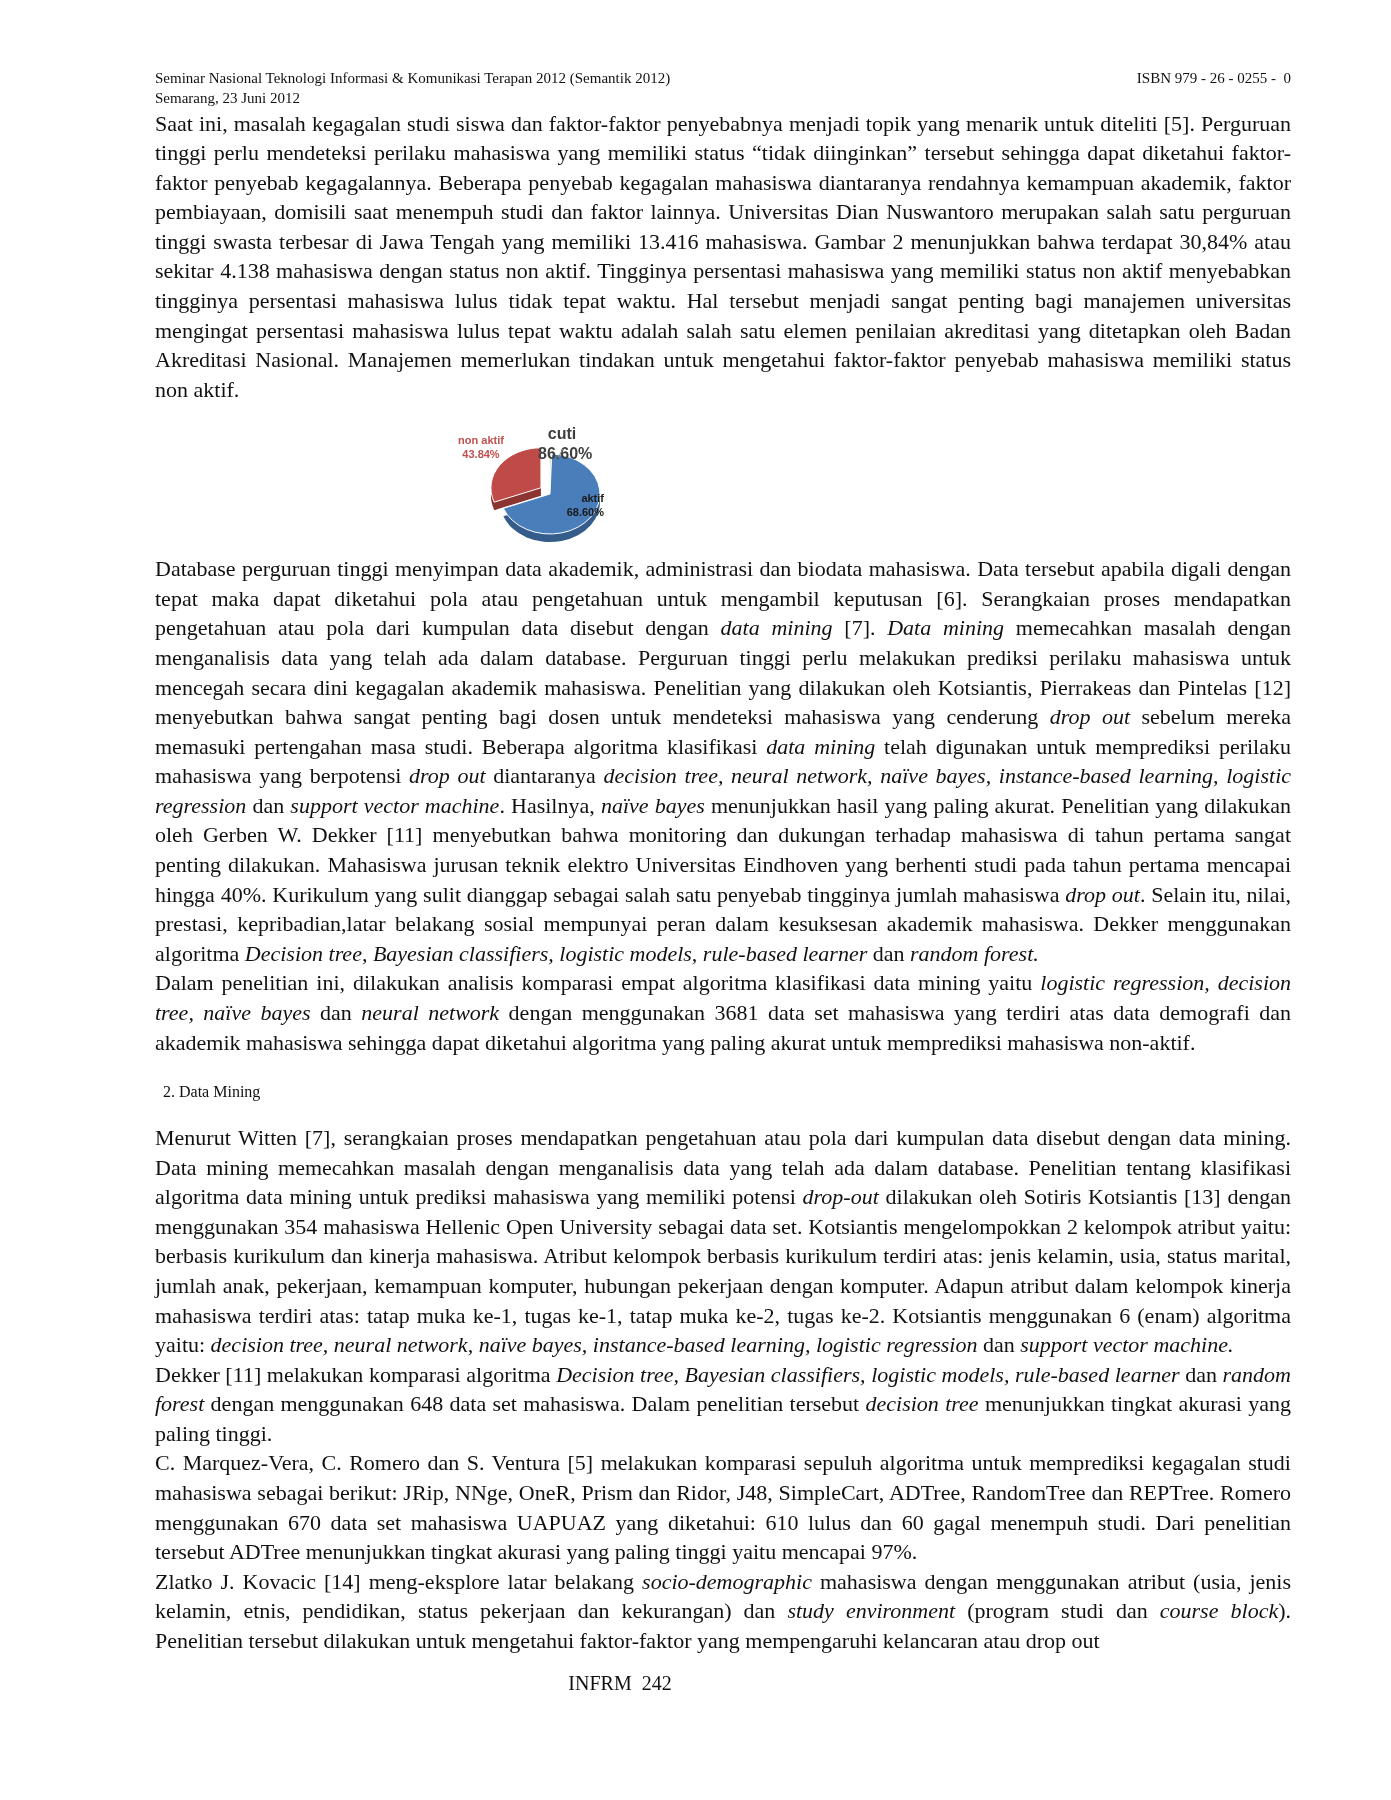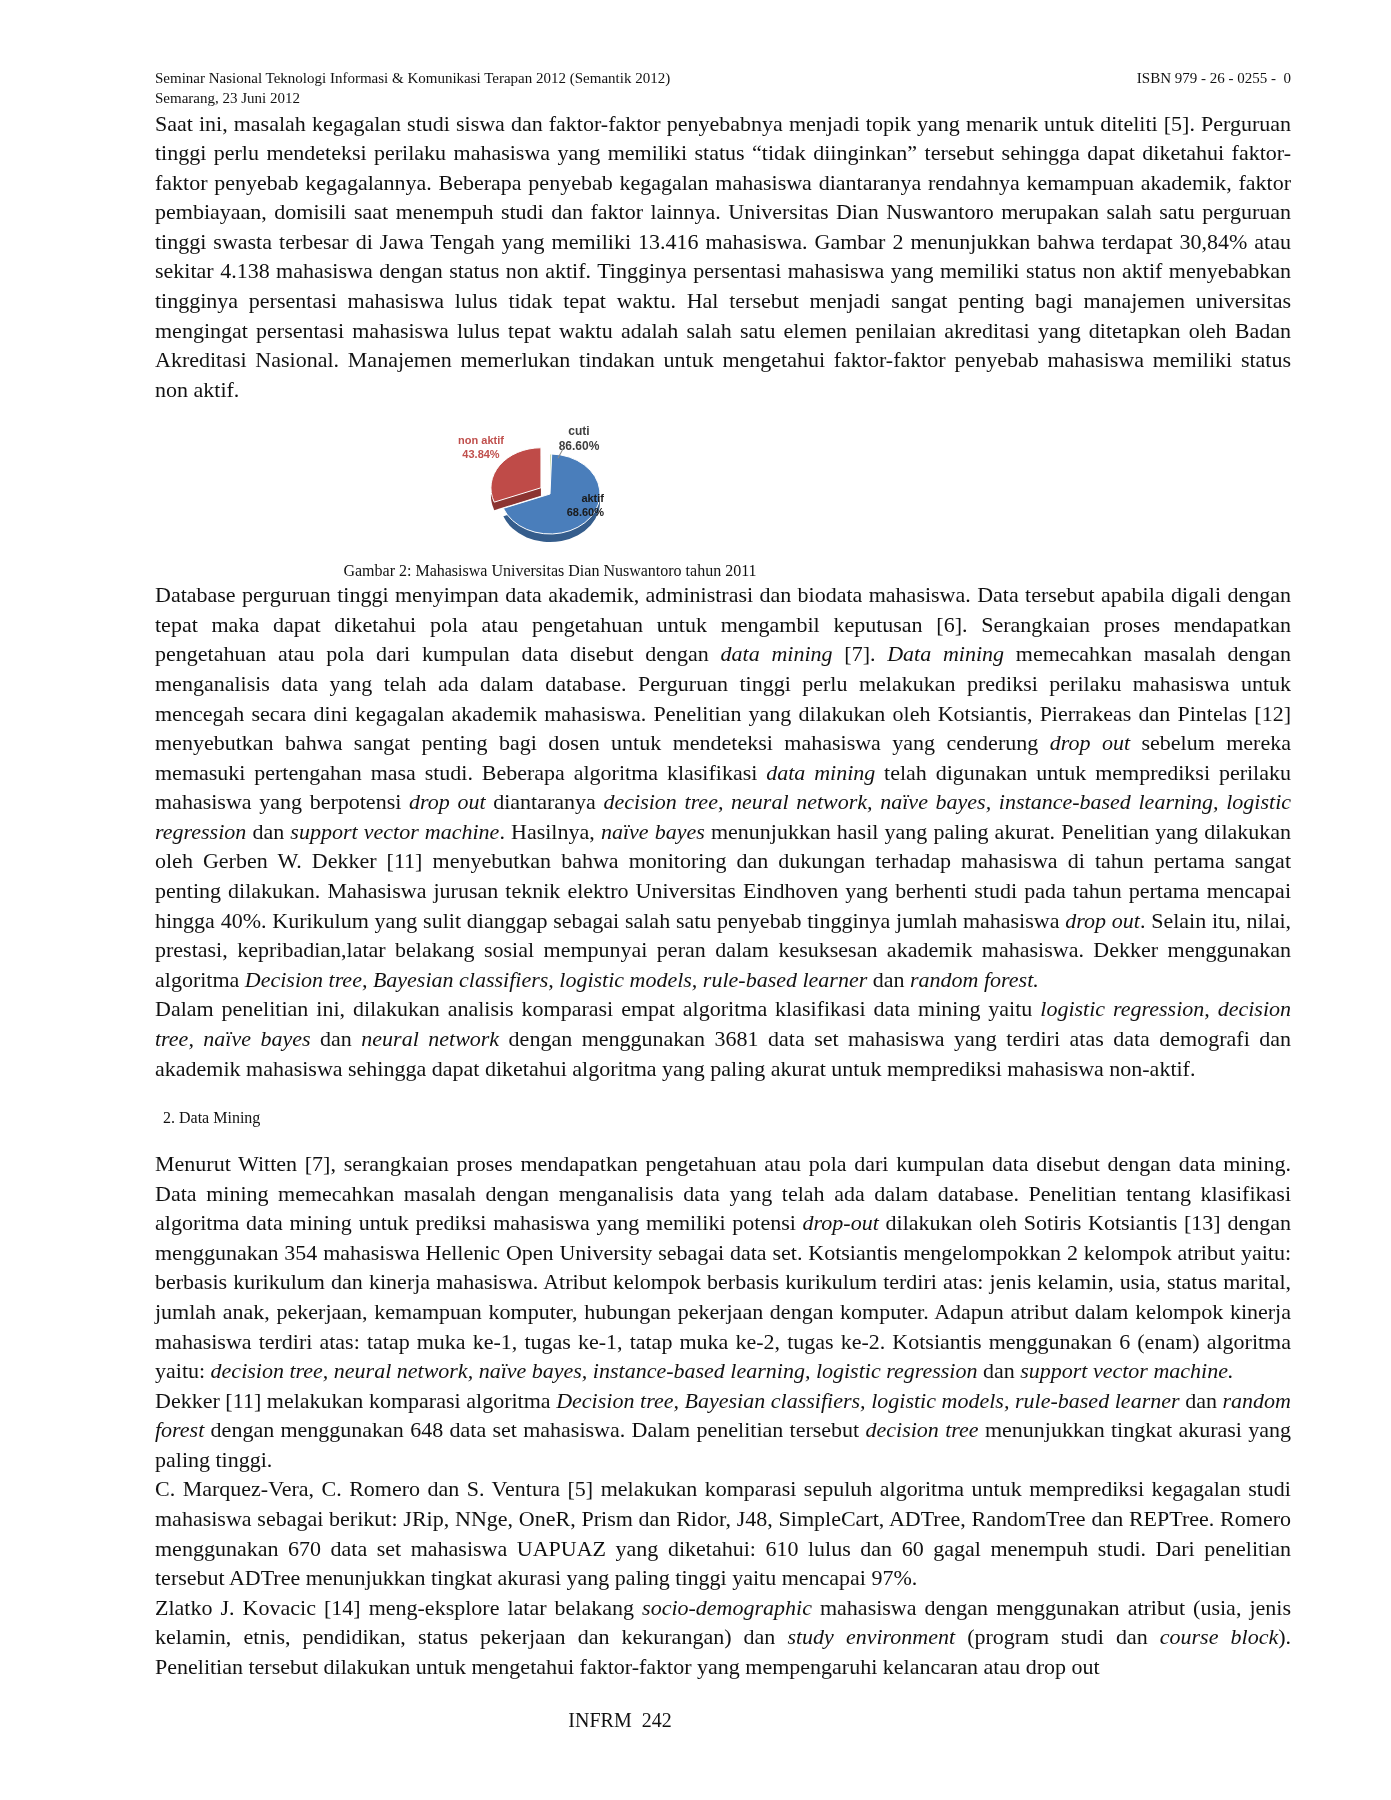--- a/index.html
+++ b/index.html
@@ -43,21 +43,21 @@
   .chart-box svg { display: block; }
   .chart-label {
     position: absolute;
     font-family: "Liberation Sans", sans-serif;
     font-size: 11px;
     line-height: 1.22;
     font-weight: bold;
     text-align: center;
   }
   .lbl-nonaktif { left: 48px; top: 12px; width: 66px; color: #c0504d; }
-  .lbl-cuti     { left: 155px; top: 2px;  width: 48px; color: #3f3f3f; font-size: 12px; }
+  .lbl-cuti     { left: 138px; top: 2px;  width: 48px; color: #3f3f3f; font-size: 16px; }
   .lbl-aktif    { left: 148px; top: 70px; width: 56px; color: #1a1a1a; text-align: right; }
   .leader {
     position: absolute;
     left: 160px; top: 26px; height: 11px; width: 0;
     border-left: 1.5px solid #8a8a8a;
     transform: rotate(28deg);
   }
   figcaption.caption {
     text-align: center;
     font-size: 16px;
@@ -66,21 +66,21 @@
   }
   h2.section-heading {
     font-size: 16px;
     font-weight: normal;
     margin: 26px 0 22px 8px;
   }
   .footer {
     width: 930px;
     text-align: center;
     font-size: 20px;
-    margin-top: 27px;
+    margin-top: 16px;
     white-space: pre;
   }
 </style>
 </head>
 <body>
 
 <div class="page">
 
   <div class="header">
     <div>
@@ -111,21 +111,20 @@
         <div class="chart-label lbl-cuti">
           <div>cuti</div>
           <div>86.60%</div>
         </div>
         <div class="leader"></div>
         <div class="chart-label lbl-aktif">
           <div>aktif</div>
           <div>68.60%</div>
         </div>
       </div>
-      <figcaption class="caption">Gambar 2: Mahasiswa Universitas Dian Nuswantoro tahun 2011</figcaption>
     </figure>
 
     <p class="p-after-figure"><span>Database perguruan tinggi menyimpan data akademik, administrasi dan biodata mahasiswa. Data tersebut apabila digali dengan tepat maka dapat diketahui pola atau pengetahuan untuk mengambil keputusan [6]. Serangkaian proses mendapatkan pengetahuan atau pola dari kumpulan data disebut dengan </span><span style="font-style: italic;">data mining</span><span> [7]. </span><span style="font-style: italic;">Data mining</span><span> memecahkan masalah dengan menganalisis data yang telah ada dalam database. Perguruan tinggi perlu melakukan prediksi perilaku mahasiswa untuk mencegah secara dini kegagalan akademik mahasiswa. Penelitian yang dilakukan oleh Kotsiantis, Pierrakeas dan Pintelas [12] menyebutkan bahwa sangat penting bagi dosen untuk mendeteksi mahasiswa yang cenderung </span><span style="font-style: italic;">drop out</span><span> sebelum mereka memasuki pertengahan masa studi. Beberapa algoritma klasifikasi </span><span style="font-style: italic;">data mining</span><span> telah digunakan untuk memprediksi perilaku mahasiswa yang berpotensi </span><span style="font-style: italic;">drop out</span><span> diantaranya </span><span style="font-style: italic;">decision tree, neural network, naïve bayes, instance-based learning, logistic regression</span><span> dan </span><span style="font-style: italic;">support vector machine</span><span>. Hasilnya, </span><span style="font-style: italic;">naïve bayes</span><span> menunjukkan hasil yang paling akurat. Penelitian yang dilakukan oleh Gerben W. Dekker [11] menyebutkan bahwa monitoring dan dukungan terhadap mahasiswa di tahun pertama sangat penting dilakukan. Mahasiswa jurusan teknik elektro Universitas Eindhoven yang berhenti studi pada tahun pertama mencapai hingga 40%. Kurikulum yang sulit dianggap sebagai salah satu penyebab tingginya jumlah mahasiswa </span><span style="font-style: italic;">drop out</span><span>. Selain itu, nilai, prestasi, kepribadian,latar belakang sosial mempunyai peran dalam kesuksesan akademik mahasiswa. Dekker menggunakan algoritma </span><span style="font-style: italic;">Decision tree, Bayesian classifiers, logistic models, rule-based learner</span><span> dan </span><span style="font-style: italic;">random forest.</span></p>
     <p><span>Dalam penelitian ini, dilakukan analisis komparasi empat algoritma klasifikasi data mining yaitu </span><span style="font-style: italic;">logistic regression, decision tree, naïve bayes</span><span> dan </span><span style="font-style: italic;">neural network</span><span> dengan menggunakan 3681 data set mahasiswa yang terdiri atas data demografi dan akademik mahasiswa sehingga dapat diketahui algoritma yang paling akurat untuk memprediksi mahasiswa non-aktif.</span></p>
 
     <h2 class="section-heading">2. Data Mining</h2>
 
     <p><span>Menurut Witten [7], serangkaian proses mendapatkan pengetahuan atau pola dari kumpulan data disebut dengan data mining. Data mining memecahkan masalah dengan menganalisis data yang telah ada dalam database. Penelitian tentang klasifikasi algoritma data mining untuk prediksi mahasiswa yang memiliki potensi </span><span style="font-style: italic;">drop-out</span><span> dilakukan oleh Sotiris Kotsiantis [13] dengan  menggunakan 354 mahasiswa Hellenic Open University sebagai data set. Kotsiantis mengelompokkan 2 kelompok atribut yaitu: berbasis kurikulum dan kinerja mahasiswa. Atribut kelompok berbasis kurikulum terdiri atas: jenis kelamin, usia, status marital, jumlah anak, pekerjaan, kemampuan komputer, hubungan pekerjaan dengan komputer. Adapun atribut dalam kelompok kinerja mahasiswa terdiri atas: tatap muka ke-1, tugas ke-1, tatap muka ke-2, tugas ke-2.  Kotsiantis menggunakan 6 (enam) algoritma yaitu: </span><span style="font-style: italic;">decision tree, neural network, naïve bayes, instance-based learning, logistic regression</span><span> dan </span><span style="font-style: italic;">support vector machine.</span></p>
     <p><span>Dekker [11] melakukan komparasi algoritma </span><span style="font-style: italic;">Decision tree, Bayesian classifiers, logistic models, rule-based learner</span><span> dan </span><span style="font-style: italic;">random forest</span><span> dengan menggunakan 648 data set mahasiswa. Dalam penelitian tersebut </span><span style="font-style: italic;">decision tree</span><span>  menunjukkan tingkat akurasi yang paling tinggi.</span></p>
     <p><span>C. Marquez-Vera, C. Romero dan S. Ventura [5] melakukan komparasi sepuluh algoritma untuk memprediksi kegagalan studi mahasiswa sebagai berikut: JRip, NNge, OneR, Prism dan Ridor, J48, SimpleCart, ADTree, RandomTree dan REPTree.  Romero menggunakan 670 data set mahasiswa UAPUAZ yang diketahui: 610 lulus dan 60 gagal menempuh studi. Dari penelitian tersebut ADTree menunjukkan tingkat akurasi yang paling tinggi yaitu mencapai 97%.</span></p>

